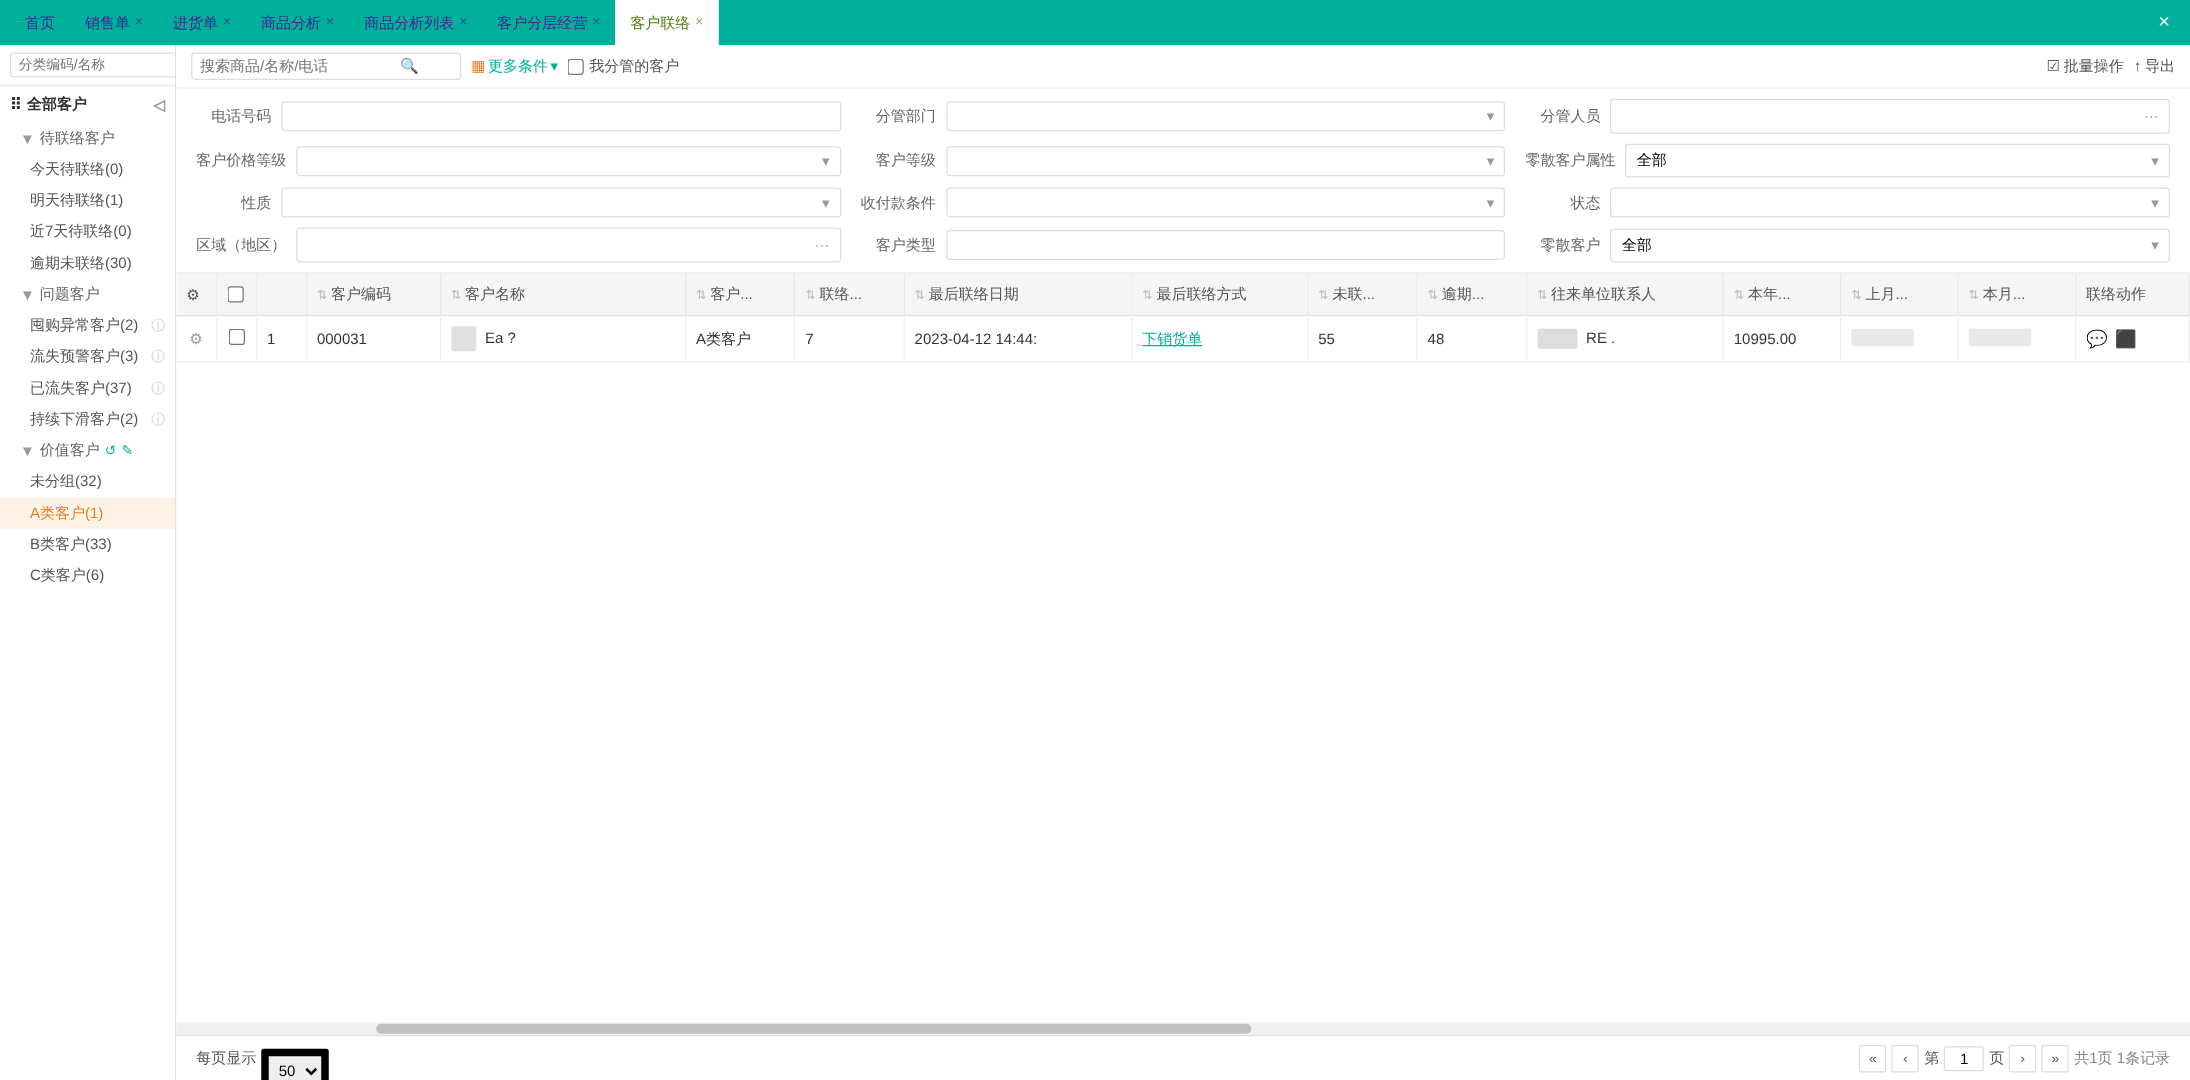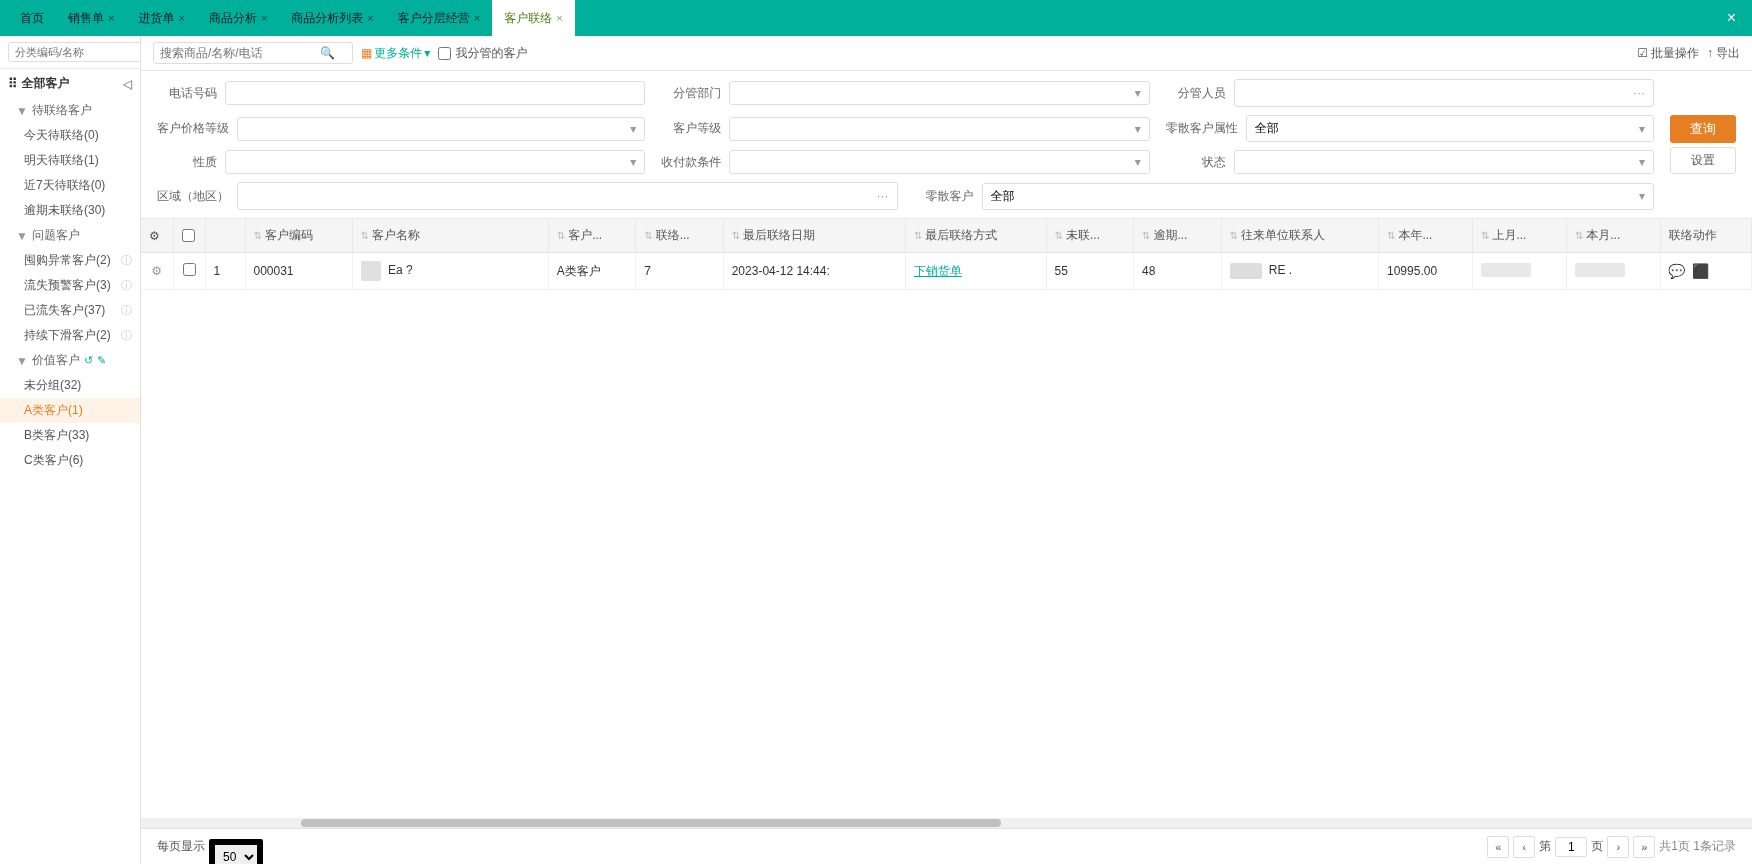--- a/index.html
+++ b/index.html
@@ -13,21 +13,21 @@
       align-items: center;
       padding: 0 8px;
       color: white;
     }
     .top-nav .nav-item {
       padding: 0 12px;
       height: 36px;
       display: flex;
       align-items: center;
       cursor: pointer;
-      color: #0f172a;
+      color: #4c1d95;
       font-size: 13px;
       white-space: nowrap;
     }
     .top-nav .nav-item.active {
       background: white;
       color: #4d7c0f;
     }
     .nav-close {
       margin-left: 4px;
       font-size: 11px;
@@ -127,21 +127,21 @@
       align-items: center;
       gap: 8px;
       background: white;
     }
     .filter-search-box {
       display: flex;
       align-items: center;
       border: 1px solid #ddd;
       border-radius: 3px;
       padding: 3px 6px;
-      width: 200px;
+      width: 216px;
     }
     .filter-search-box input {
       border: none;
       outline: none;
       font-size: 12px;
       width: 160px;
       color: #999;
     }
     .filter-search-box .icon { color: #00b09b; cursor: pointer; }
     .more-conditions {
@@ -593,31 +593,31 @@
           </div>
 
           <div class="filter-row">
             <div class="filter-field">
               <label>区域（地区）</label>
               <div class="field-dots">
                 <span>···</span>
               </div>
             </div>
             <div class="filter-field">
+              <label>客户类型</label>
+              <input class="field-input" type="text" style="">
+            </div>
+            <div class="filter-field">
               <label>零散客户</label>
               <div class="field-select">
                 <span>全部</span>
                 <span class="select-arrow">▾</span>
               </div>
             </div>
           </div>
-        </div>
-        <div class="filter-actions">
-          <button class="btn-query">查询</button>
-          <button class="btn-settings">设置</button>
         </div>
       </div>
     </div>
 
     <div class="table-container">
       <table>
         <thead>
           <tr>
             <th class="gear-cell">
               <div class="col-header">

